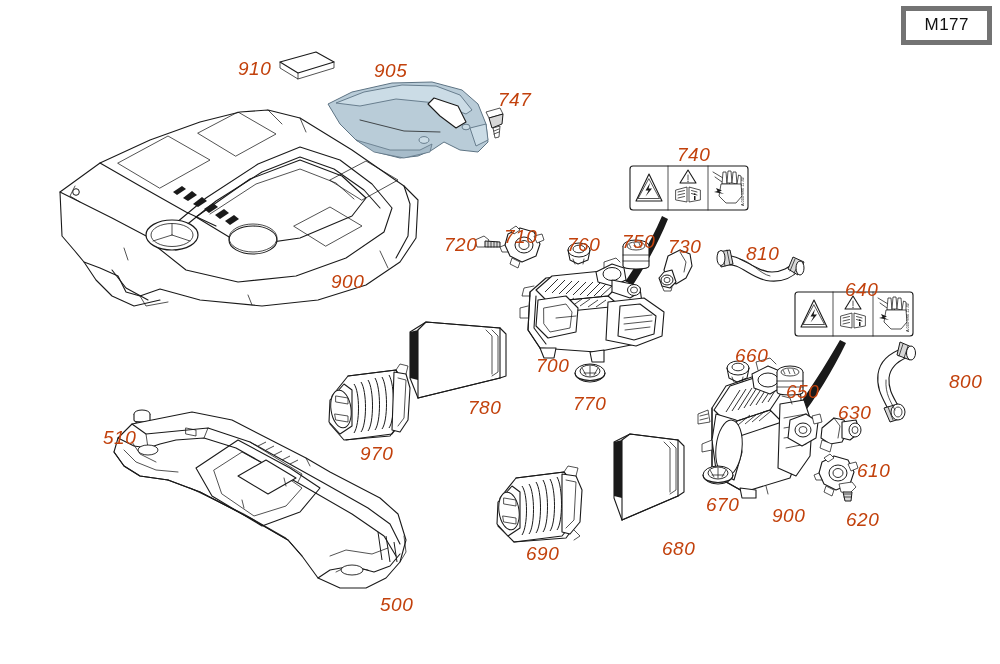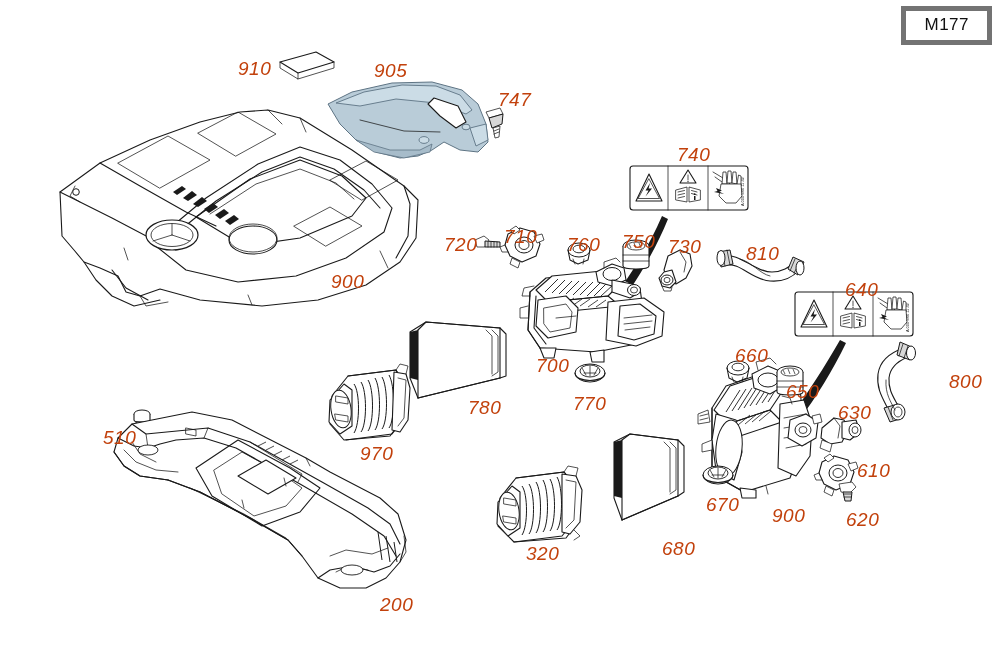--- a/index.html
+++ b/index.html
@@ -581,18 +581,18 @@
       <div class="callout" style="left: 360px; top: 443px;">970</div>
       <div class="callout" style="left: 735px; top: 345px;">660</div>
       <div class="callout" style="left: 786px; top: 357px; margin-top: 24px;">650</div>
       <div class="callout" style="left: 949px; top: 371px;">800</div>
       <div class="callout" style="left: 838px; top: 402px;">630</div>
       <div class="callout" style="left: 857px; top: 460px;">610</div>
       <div class="callout" style="left: 846px; top: 509px;">620</div>
       <div class="callout" style="left: 706px; top: 494px;">670</div>
       <div class="callout" style="left: 772px; top: 505px;">900</div>
       <div class="callout" style="left: 662px; top: 538px;">680</div>
-      <div class="callout" style="left: 526px; top: 543px;">320</div>
+      <div class="callout" style="left: 526px; top: 543px;">690</div>
       <div class="callout" style="left: 103px; top: 427px;">510</div>
-      <div class="callout" style="left: 380px; top: 594px;">200</div>
+      <div class="callout" style="left: 380px; top: 594px;">500</div>
     </div>
 
 </div>
 
 </body></html>

